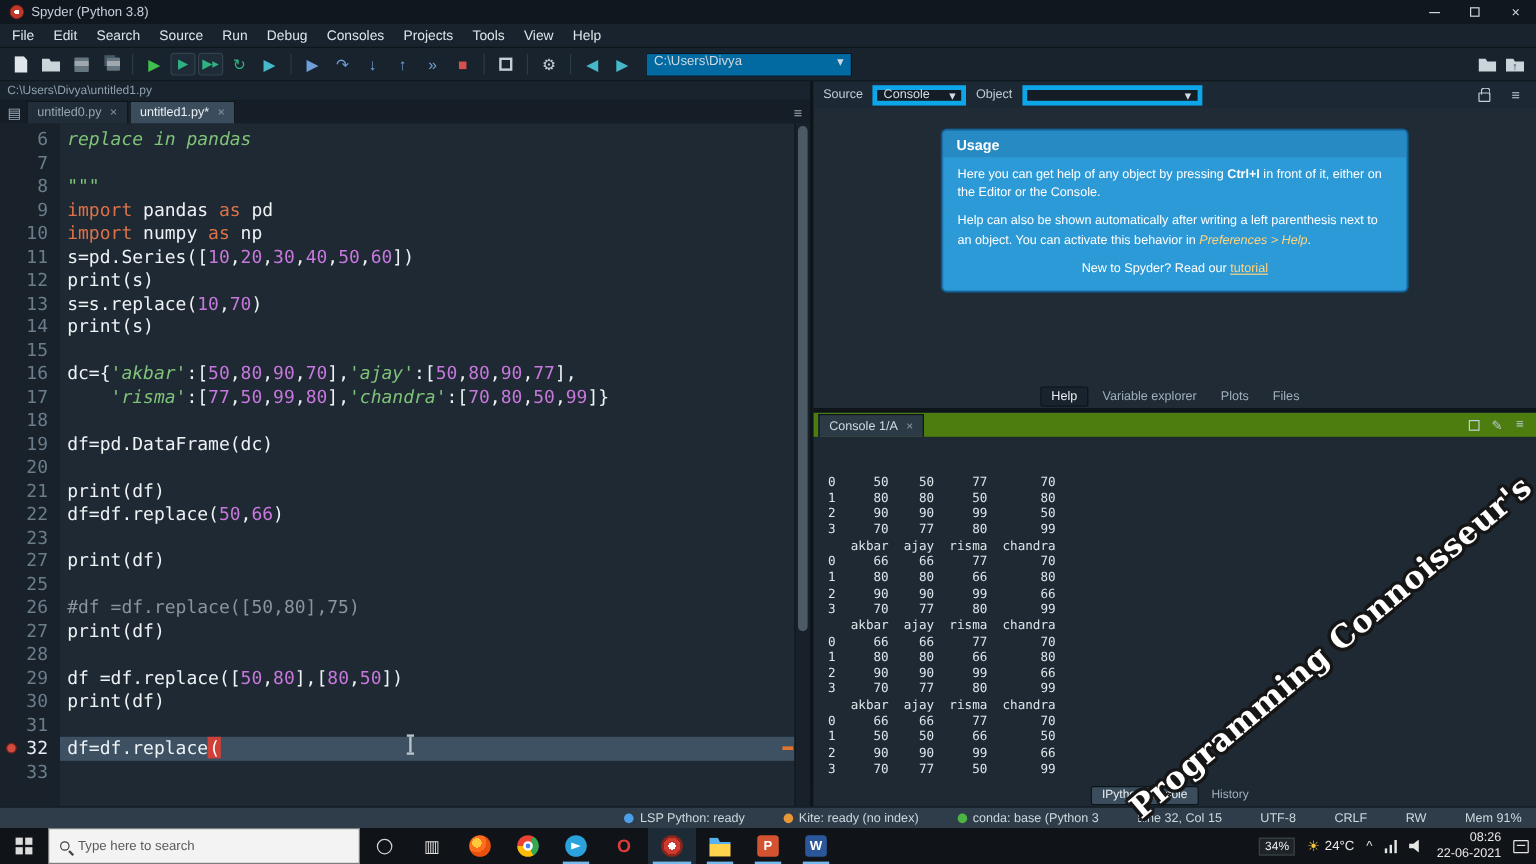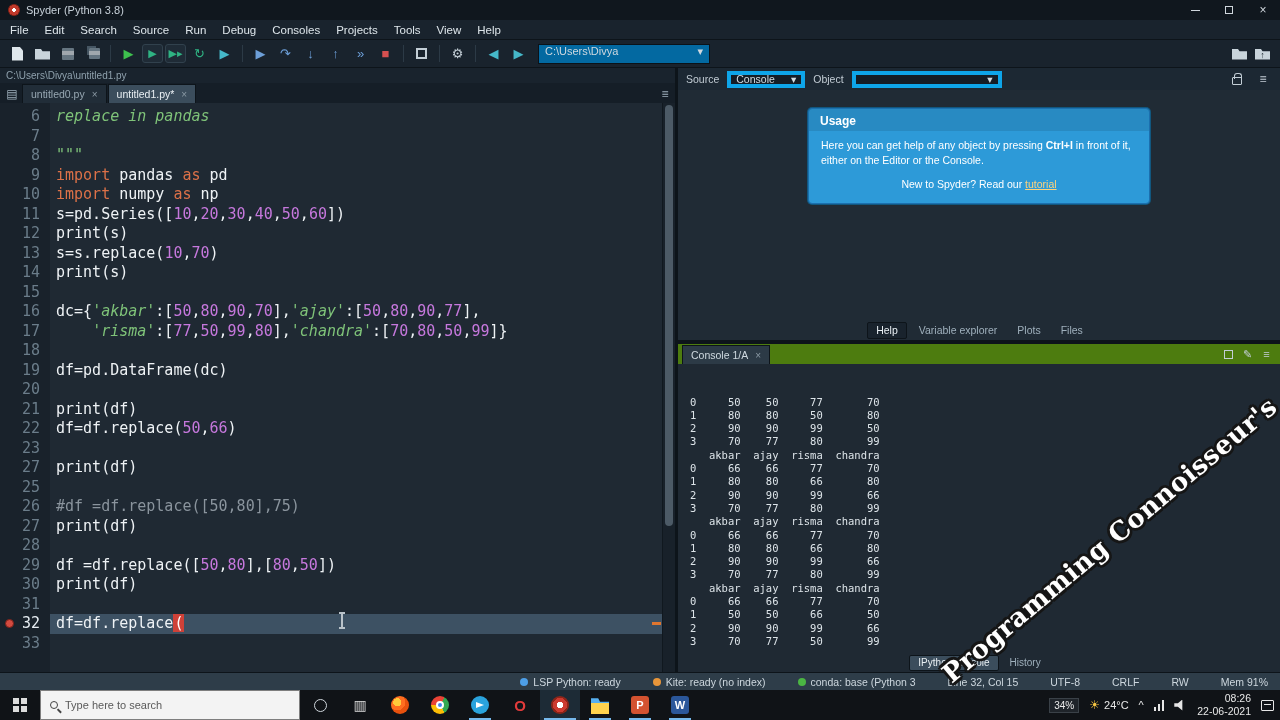--- a/index.html
+++ b/index.html
@@ -90,21 +90,21 @@
   .help-header{height:22px;background:#1c2833;display:flex;align-items:center;gap:8px;
     padding:0 8px;font-size:10.5px;color:#c2ccd4}
   .combo{height:17px;background:#141d26;border:4px solid #0ea5e9;display:flex;align-items:center;
     justify-content:space-between;padding:0 5px;color:#d4dde3;gap:8px}
   .combo.src{width:78px}.combo.obj{width:150px}
   .hicon{width:18px;height:18px;display:flex;align-items:center;justify-content:center;color:#c3ced6;font-size:12px}
   .lock{width:10px;height:8px;border:1px solid #c3ced6;border-radius:1px;position:relative;margin-top:4px}
   .lock::before{content:"";position:absolute;top:-5px;left:1px;width:6px;height:5px;
     border:1px solid #c3ced6;border-bottom:none;border-radius:3px 3px 0 0}
   .help-body{flex:1;position:relative}
-  .usage-box{position:absolute;left:50%;top:18px;transform:translateX(-50%);width:342px;
+  .usage-box{position:absolute;left:50%;top:18px;transform:translateX(-50%);width:388px;
     background:#2d9ad8;border:1px solid #1b6fae;border-radius:4px;color:#fff;overflow:hidden;
     box-shadow:0 0 0 1px #11577f}
   .usage-title{padding:5px 11px 3px;font-size:12px;font-weight:bold;background:rgba(0,0,0,.10)}
   .usage-body{padding:7px 12px 10px;font-size:10.5px;line-height:1.45}
   .usage-body p{margin-bottom:9px}
   .usage-body p:last-child{margin-bottom:0;text-align:center}
   .usage-body .key{font-weight:bold}
   .usage-body .hlink{color:#ffd37c;font-style:italic}
   .usage-body .hlink.ul{text-decoration:underline;font-style:normal}
   .help-tabs{height:19px;display:flex;align-items:center;justify-content:center;gap:4px;
@@ -378,20 +378,23 @@
           <span class="hicon">≡</span>
         </div>
         <div class="help-body">
           <div class="usage-box">
             <div class="usage-title">Usage</div>
             <div class="usage-body">
               <p>
                 <span>Here you can get help of any object by pressing </span><span class="key">Ctrl+I</span><span> in front of it, either on the Editor or the Console.</span>
               </p>
               <p>
+                <span>Help can also be shown automatically after writing a left parenthesis next to an object. You can activate this behavior in </span><span class="hlink">Preferences &gt; Help</span><span>.</span>
+              </p>
+              <p>
                 <span>New to Spyder? Read our </span><span class="hlink ul">tutorial</span>
               </p>
             </div>
           </div>
         </div>
         <div class="help-tabs" id="help-tabs">
             <span class="htab active">Help</span>
             <span class="htab">Variable explorer</span>
             <span class="htab">Plots</span>
             <span class="htab">Files</span>

